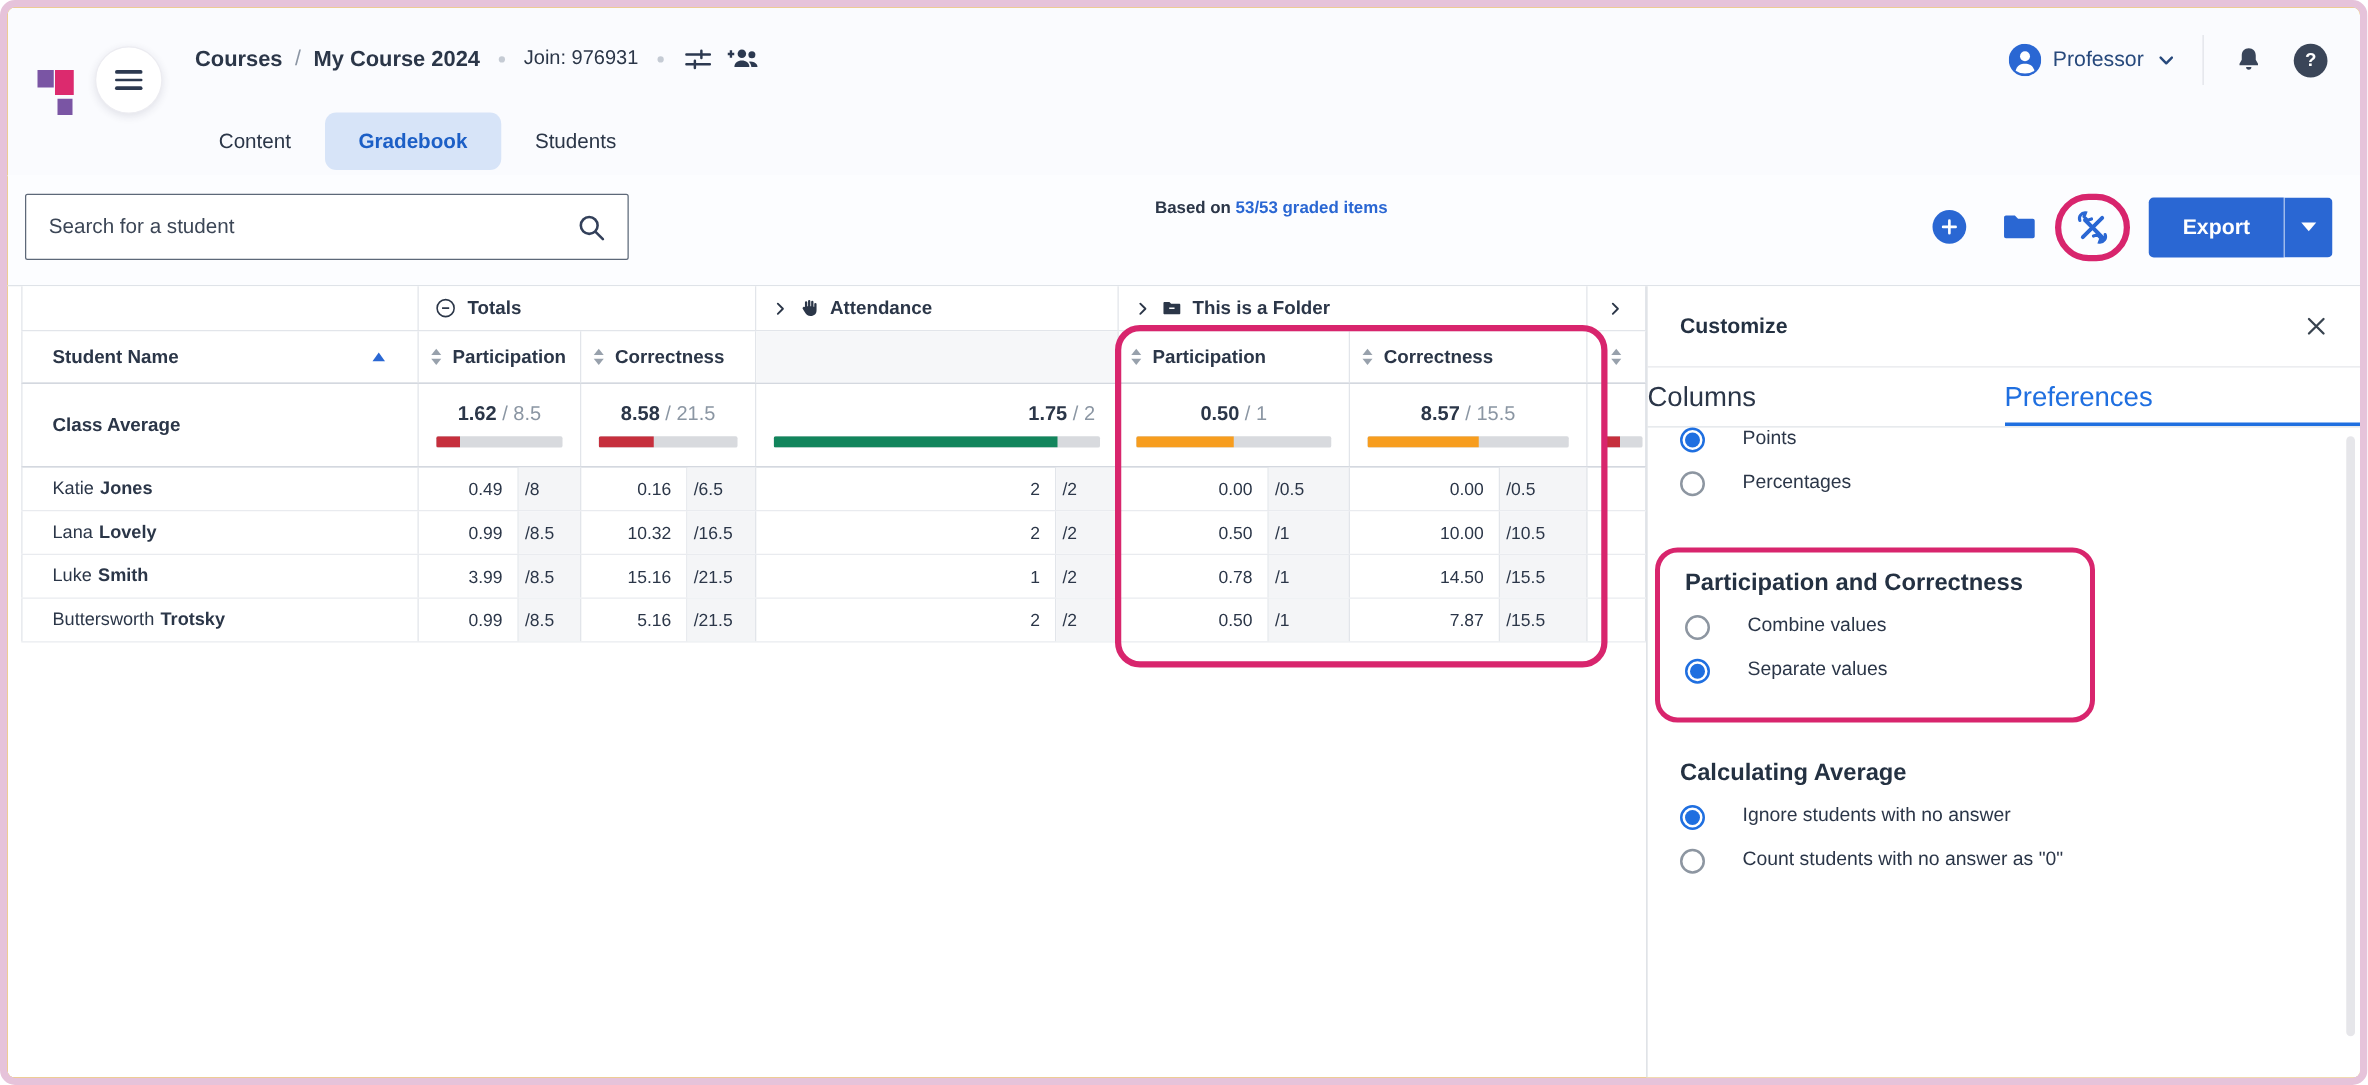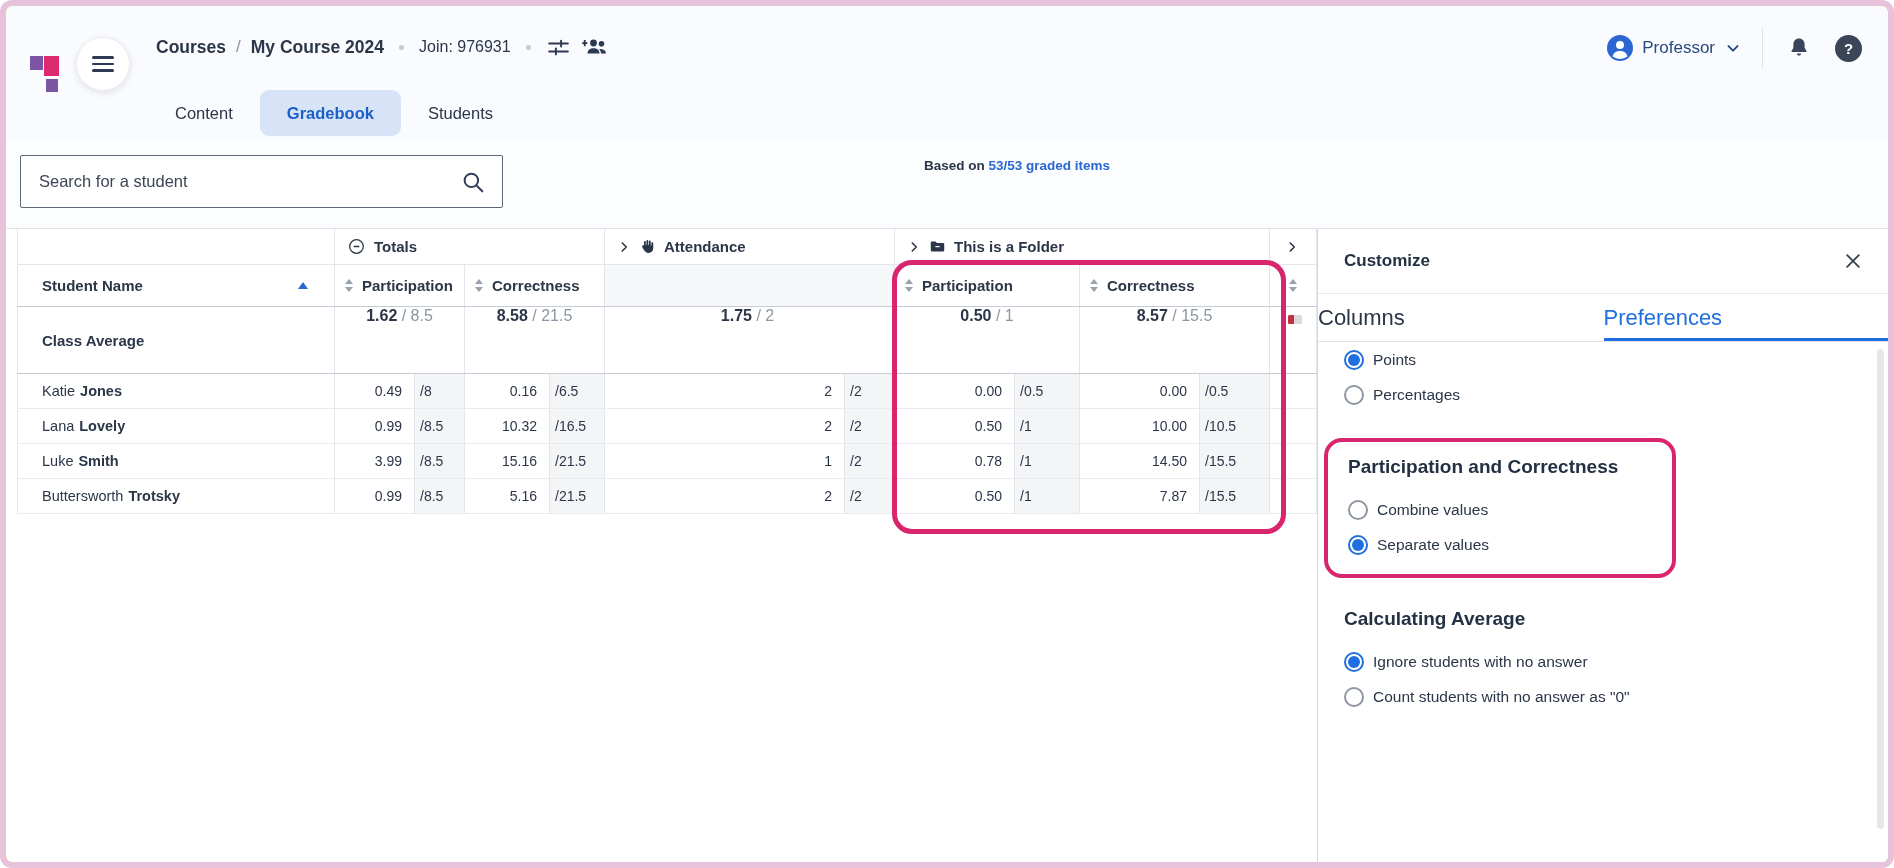--- a/index.html
+++ b/index.html
@@ -76,21 +76,21 @@
   .thead-group{height:36px;border-bottom:1px solid #e2e5ea}
   .thead-group .cell{font-weight:700;font-size:15px;color:#2b3648;gap:8px;padding-left:12px}
   .thead-sub{height:42px;border-bottom:1px solid #c6ccd5}
   .sub-label{font-size:15px;font-weight:600;color:#2b3648}
   .sub-cell{gap:9px;padding-left:10px}
   .sub-student{justify-content:space-between;padding:0 26px 0 24px}
   .subgray{background:#f6f7f9}
   .sub-center{justify-content:center;padding-left:0}
   .ca-row{height:67px;border-bottom:1px solid #c6ccd5}
   .ca-label{font-size:15px;font-weight:700;color:#2b3648;padding-left:24px}
-  .ca-cell{flex-direction:row;justify-content:center;align-items:stretch;padding:0 14px}
+  .ca-cell{flex-direction:column;justify-content:center;align-items:stretch;padding:0 14px}
   .ca-vals{font-size:16px;color:#2b3648;text-align:center;white-space:nowrap}
   .ca-vals.right{text-align:right;padding-right:4px}
   .ca-score{font-weight:700}
   .ca-max{color:#8b96a3}
   .bar{height:9px;background:#d8dade;border-radius:1.5px;margin-top:8px;overflow:hidden}
   .bar i{display:block;height:100%}
   .trow-data{height:35px;border-bottom:1px solid #e9ebef}
   .name-cell{padding-left:24px;font-size:14.5px;color:#2b3648}
   .fn{margin-right:5px}
   .ln{font-weight:700}
@@ -106,21 +106,21 @@
   
   .panel{position:absolute;left:1311px;top:223px;width:571px;bottom:0;background:#fff;border-left:1px solid #d6dae0;z-index:30}
   .panel-head{height:64px;display:flex;align-items:center;justify-content:space-between;padding:0 26px;border-bottom:1px solid #e6e8ec}
   .panel-title{font-size:17px;font-weight:700;color:#243142}
   .close-x{display:flex;cursor:pointer}
   .ptabs{height:47px;display:flex;border-bottom:1px solid #e0e3e8}
   .ptab{flex:1;display:flex;align-items:center;justify-content:flex-start;font-size:22px;color:#2b3648;cursor:pointer}
   .ptab.active{color:#1f6fe0;box-shadow:inset 0 -3px 0 #1f6fe0}
   .panel-body{padding:0 26px}
   .sec-h{font-size:19px;font-weight:700;color:#243142;margin:30px 0 14px}
-  .opt{display:flex;align-items:center;gap:9px;height:35px;cursor:pointer}
+  .opt{display:flex;align-items:flex-start;gap:30px;height:35px;cursor:pointer}
   .radio{width:20px;height:20px;border-radius:50%;border:2px solid #8d96a1;box-sizing:border-box;position:relative;background:#fff;flex:none}
   .radio.sel{border-color:#1f6fe0}
   .radio.sel::after{content:"";position:absolute;inset:2px;border-radius:50%;background:#1f6fe0}
   .lbl{font-size:15.5px;color:#2b3648}
   .section.pink{border:4px solid #d8256d;border-radius:18px;margin:26px 0 0 -20px;padding:0 20px 12px;width:352px;box-sizing:border-box}
   .section.pink .sec-h{margin-top:14px}
   .pscroll{position:absolute;right:5px;top:120px;width:7px;height:480px;background:#e6e6ea;border-radius:4px;cursor:pointer}
 
   
   .ann-rect-cols{position:absolute;left:886px;top:254px;width:384px;height:264px;border:5px solid #d8256d;
@@ -217,20 +217,48 @@
       </span>
     </div>
 
     <div class="ca-block">
       <div class="ca-based">
         <span>Based on</span>
         <span class="link">53/53 graded items</span>
       </div>
     </div>
 
+    <div class="actions">
+      <div class="plus-btn">
+        <svg width="15" height="15" viewBox="0 0 24 24" fill="none" stroke="#fff" stroke-width="3.4" stroke-linecap="round">
+            <path d="M12 4v16M4 12h16"></path>
+          </svg>
+      </div>
+      <div class="folder-btn">
+        <svg width="31" height="31" viewBox="0 0 24 24" fill="#2a67d3">
+            <path d="M2.5 6.2c0-.7.5-1.2 1.2-1.2h5.5l2 2h9.1c.7 0 1.2.5 1.2 1.2v9.6c0 .7-.5 1.2-1.2 1.2H3.7c-.7 0-1.2-.5-1.2-1.2V6.2z"></path>
+          </svg>
+      </div>
+      <div class="tools-btn">
+        <svg width="30" height="30" viewBox="0 0 24 24" fill="none" stroke="#2a67d3" stroke-width="2.5" stroke-linecap="round">
+          <path d="M7.2 7.2l11.6 11.6"></path>
+            <path d="M18.2 5.8L5.8 18.2"></path>
+          <path d="M3.9 7.5A3.6 3.6 0 017.5 2.6l-.9 2.5 2.3 2.3 2.5-.9" stroke-width="2"></path>
+          <path d="M20.1 16.5a3.6 3.6 0 01-3.6 4.9l.9-2.5-2.3-2.3-2.5.9" stroke-width="2"></path>
+        </svg>
+      </div>
+      <div class="export">
+        <div class="export-main">
+            <span>Export</span>
+          </div>
+        <div class="export-arrow">
+            <span class="caret"></span>
+          </div>
+      </div>
+    </div>
   </div>
 
   <div class="content-bg"></div>
 
   <div class="gtable">
     <div class="trow thead-group">
       <div class="cell w-student"></div>
       <div class="cell w-g-tot">
         <span class="gico">
           <svg width="19" height="19" viewBox="0 0 24 24" fill="none" stroke="currentColor" stroke-width="1.6">

